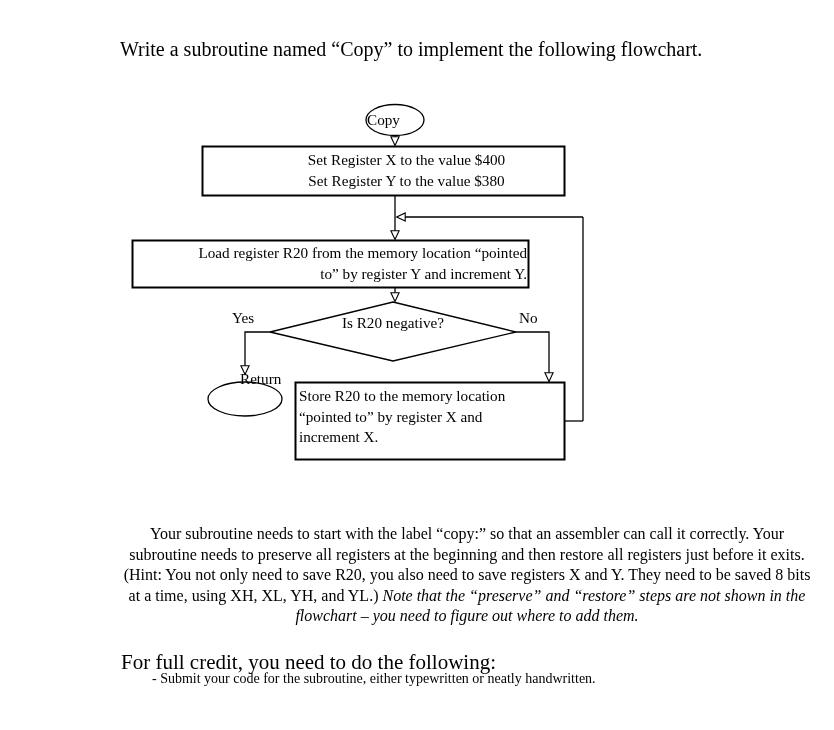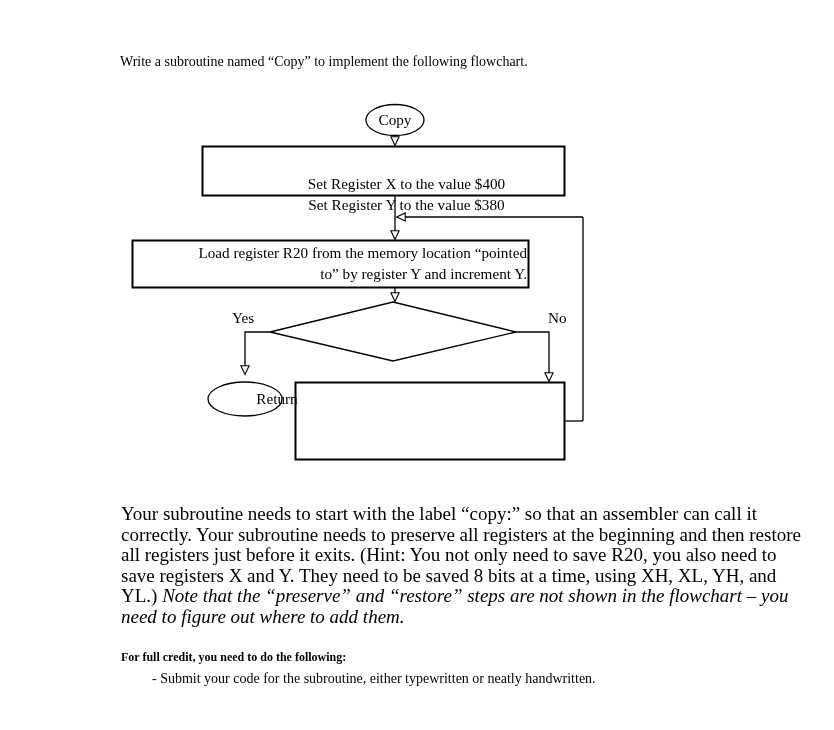--- a/index.html
+++ b/index.html
@@ -25,43 +25,43 @@
     position: absolute;
     left: 120px;
     top: 32px;
     font-size: 15.5px;
     font-weight: bold;
     letter-spacing: 0.1px;
   }
   .subheading {
     position: absolute;
     left: 120px;
-    top: 54px;
-    font-size: 14px;
+    top: 38px;
+    font-size: 20px;
   }
 
   .body-para {
     position: absolute;
     left: 121px;
-    top: 504px;
+    top: 524px;
     width: 692px;
-    font-size: 19px;
+    font-size: 16px;
     line-height: 20.6px;
-    text-align: left;
+    text-align: center;
   }
   .body-para .note {
     font-style: italic;
   }
 
   .credit-heading {
     position: absolute;
     left: 121px;
     top: 650px;
-    font-size: 12px;
-    font-weight: bold;
+    font-size: 21px;
+    font-weight: normal;
   }
   .credit-item {
     position: absolute;
     left: 152px;
     top: 671px;
     font-size: 14px;
   }
 
   
   .flow {
@@ -76,21 +76,20 @@
   }
   .node-text {
     position: absolute;
     font-size: 15.2px;
     line-height: 20.5px;
     white-space: pre-line;
   }
   .oval-text {
     position: absolute;
     font-size: 15.2px;
-    text-align: center;
   }
   .branch-label {
     position: absolute;
     font-size: 15.2px;
   }
 </style>
 </head>
 <body>
 
 <div class="page">
@@ -129,33 +128,37 @@
 
       <polyline points="516,332 549,332 549,381" fill="none" stroke="#000000" stroke-width="1.3" marker-end="url(#arrowOpen)"></polyline>
 
       <ellipse cx="245" cy="399" rx="37" ry="17" fill="#ffffff" stroke="#000000" stroke-width="1.3"></ellipse>
 
       <rect x="295.5" y="382.5" width="269" height="77" fill="#ffffff" stroke="#000000" stroke-width="2"></rect>
     </svg>
 
     <div class="oval-text" style="left:367px; top:111px; width:56px;">Copy</div>
 
-    <div class="node-text" style="left:204px; top:150px; width:405px; text-align:center;margin-top:24px;">Set Register X to the value $400
+    <div class="node-text" style="left:204px; top:150px; width:405px; text-align:center;">Set Register X to the value $400
 Set Register Y to the value $380</div>
 
     <div class="node-text" style="left:135px; top:243px; width:392px; text-align:right;">Load register R20 from the memory location “pointed
 to” by register Y and increment Y.</div>
 
+    <div class="node-text" style="left:296px; top:313px; width:194px; text-align:center;">Is R20 negative?</div>
 
     <div class="branch-label" style="left:232px; top:309px;">Yes</div>
 
-    <div class="branch-label" style="left:548px; top:309px;">No</div>
+    <div class="branch-label" style="left:519px; top:309px;">No</div>
 
-    <div class="oval-text" style="left:208px; top:390px; width:74px;padding-left:32px;">Return</div>
+    <div class="oval-text" style="left:208px; top:370px; width:74px;padding-left:32px;">Return</div>
 
+    <div class="node-text" style="left:299px; top:386px; width:262px; text-align:left;">Store R20 to the memory location
+“pointed to” by register X and
+increment X.</div>
   </div>
 
   <div class="body-para"><span>Your subroutine needs to start with the label “copy:” so that an assembler can call it correctly.  Your subroutine needs to preserve all registers at the beginning and then restore all registers just before it exits.  (Hint: You not only need to save R20, you also need to save registers X and Y.  They need to be saved 8 bits at a time, using XH, XL, YH, and YL.)  </span><span class="note">Note that the “preserve” and “restore” steps are not shown in the flowchart – you need to figure out where to add them.</span></div>
 
   <div class="credit-heading">For full credit, you need to do the following:</div>
   <div class="credit-item">- Submit your code for the subroutine, either typewritten or neatly handwritten.</div>
 
 </div>
 
 </body></html>

